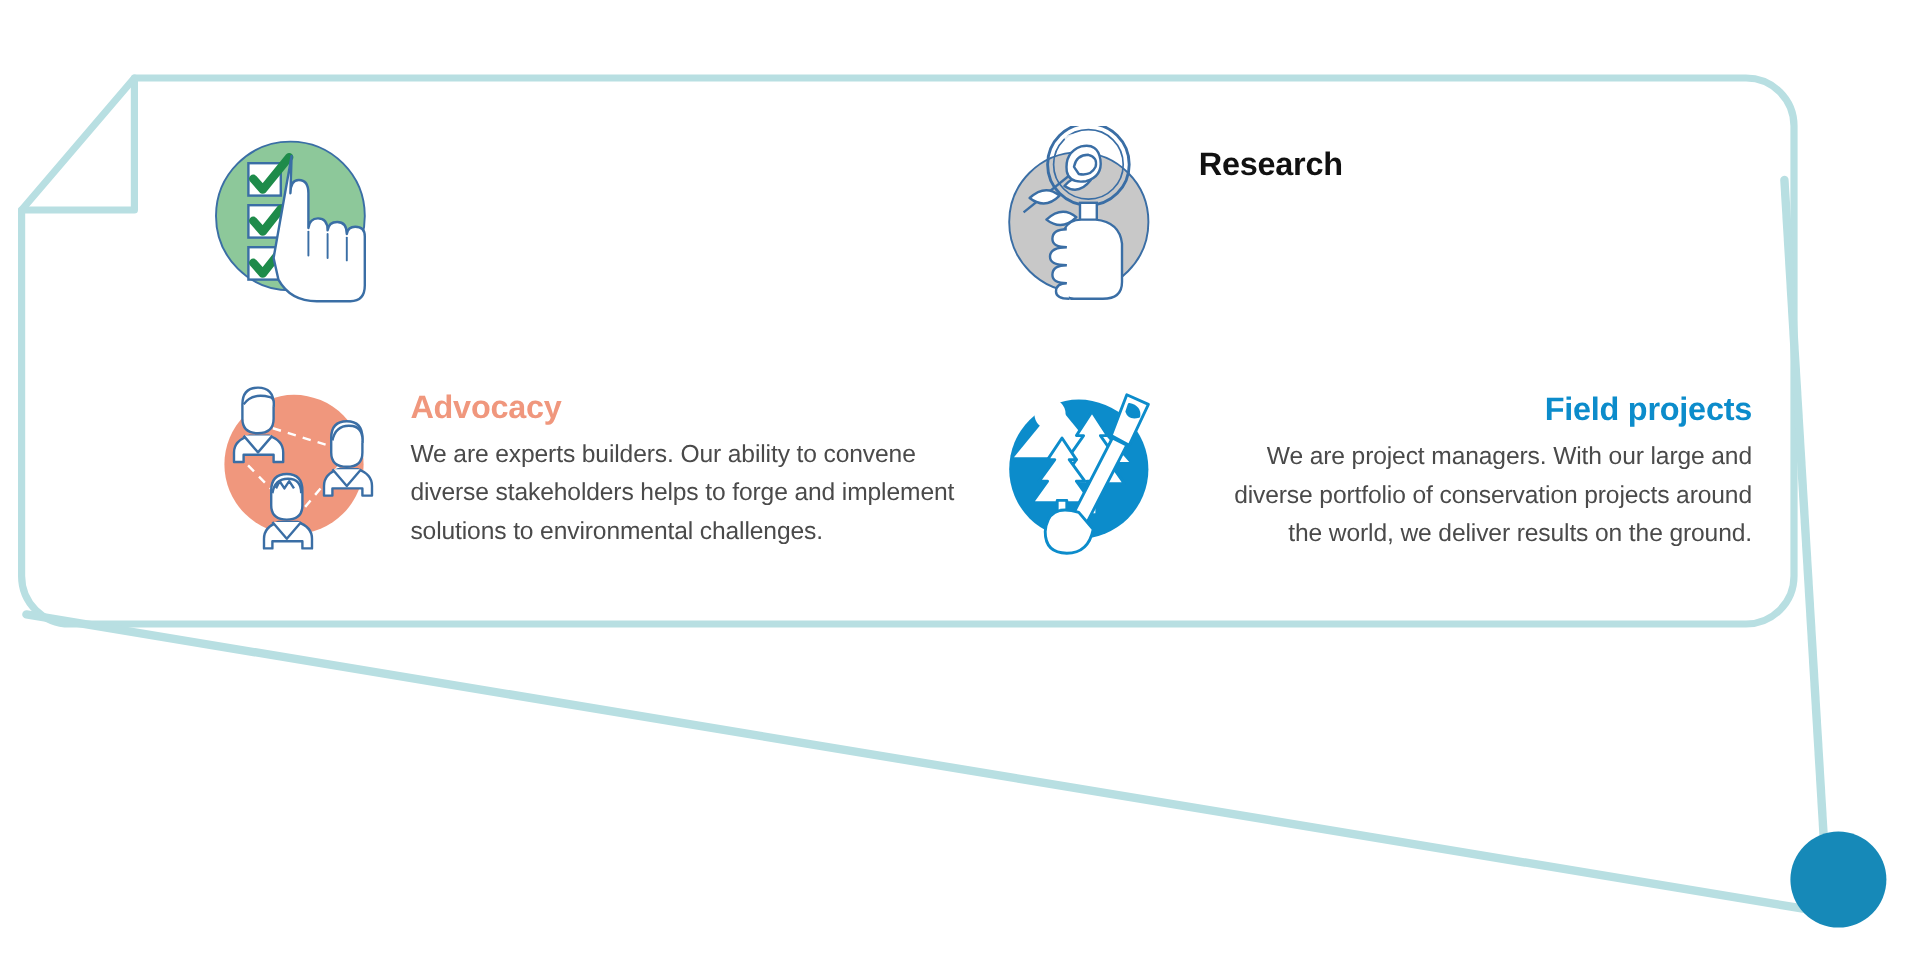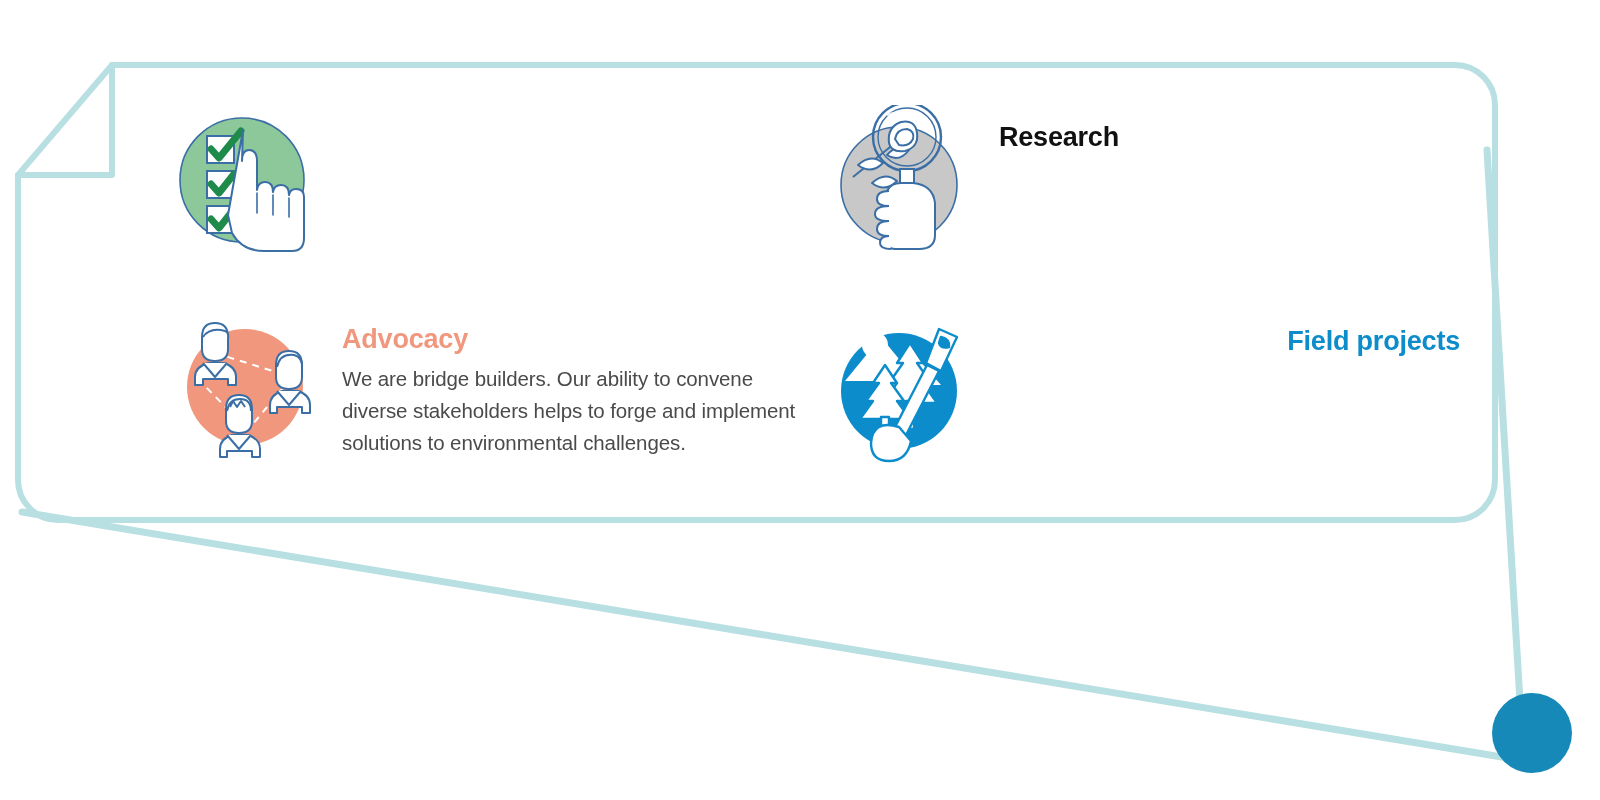--- a/index.html
+++ b/index.html
@@ -200,21 +200,21 @@
             <path d="M 50,142 L 50,134 Q 50,124 62,120 L 78,120 Q 90,124 90,134 L 90,142 L 82,142 L 82,136 L 57,136 L 57,142 Z"></path>
             <path d="M 57,120 L 69,134 L 81,120"></path>
             <path d="M 56,94 Q 56,80 69,80 Q 82,80 82,94 L 82,106 Q 82,118 69,118 Q 56,118 56,106 Z"></path>
             <path d="M 57,96 Q 59,84 70,84 Q 81,84 81,96"></path>
             <path d="M 60,92 L 63,86 L 67,92 L 71,86 L 75,92"></path>
           </g>
         </svg>
       </div>
       <div class="card-text">
         <h3 class="card-title" style="color:#F0977D">Advocacy</h3>
-        <p class="card-body">We are bridge builders. Our ability to convene diverse stakeholders helps to forge and implement solutions to environmental challenges.</p>
+        <p class="card-body">We are experts builders. Our ability to convene diverse stakeholders helps to forge and implement solutions to environmental challenges.</p>
       </div>
     </div>
 
     <div class="card col2 row2">
       <div class="card-icon">
         <svg viewBox="0 0 150 150">
           <circle cx="72" cy="76" r="58" fill="#0C8CCB"></circle>
 
           <circle cx="48" cy="30" r="13" fill="#FFFFFF"></circle>
 
@@ -231,17 +231,18 @@
           <g fill="#FFFFFF" stroke="#0C8CCB" stroke-width="2.4" stroke-linejoin="round">
             <path d="M 112,14 L 130,22 L 114,56 L 99,48 Z"></path>
             <path d="M 114,22 Q 123,24 122,32 Q 114,34 112,28 Z" fill="#0C8CCB"></path>
             <path d="M 100,50 L 112,56 L 78,122 L 66,116 Z"></path>
             <path d="M 72,112 Q 46,104 44,128 Q 44,146 62,146 Q 80,146 84,126 Z"></path>
           </g>
         </svg>
       </div>
       <div class="card-text">
         <h3 class="card-title" style="color:#0C8CCB">Field projects</h3>
+        <p class="card-body">We are project managers. With our large and diverse portfolio of conservation projects around the world, we deliver results on the ground.</p>
       </div>
     </div>
 
   </div>
 </div>
 
 </body></html>

